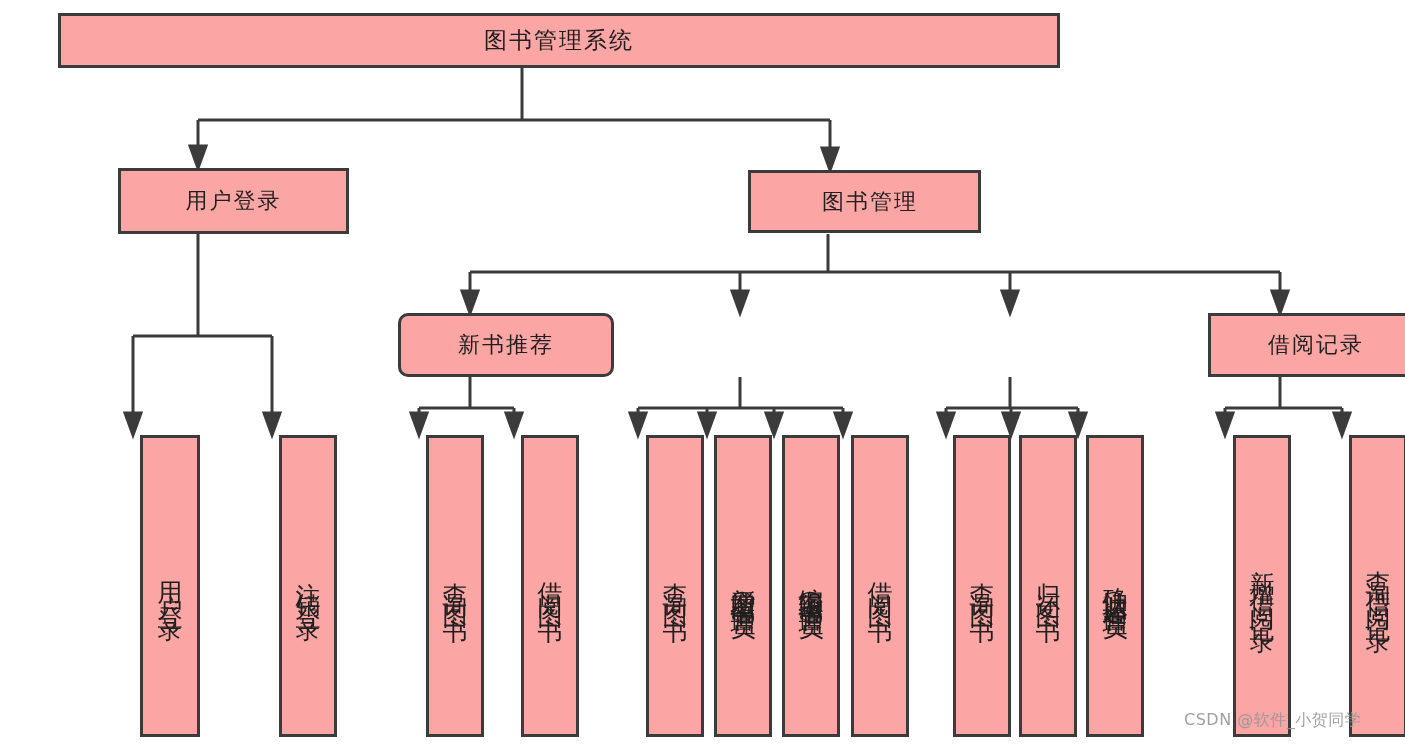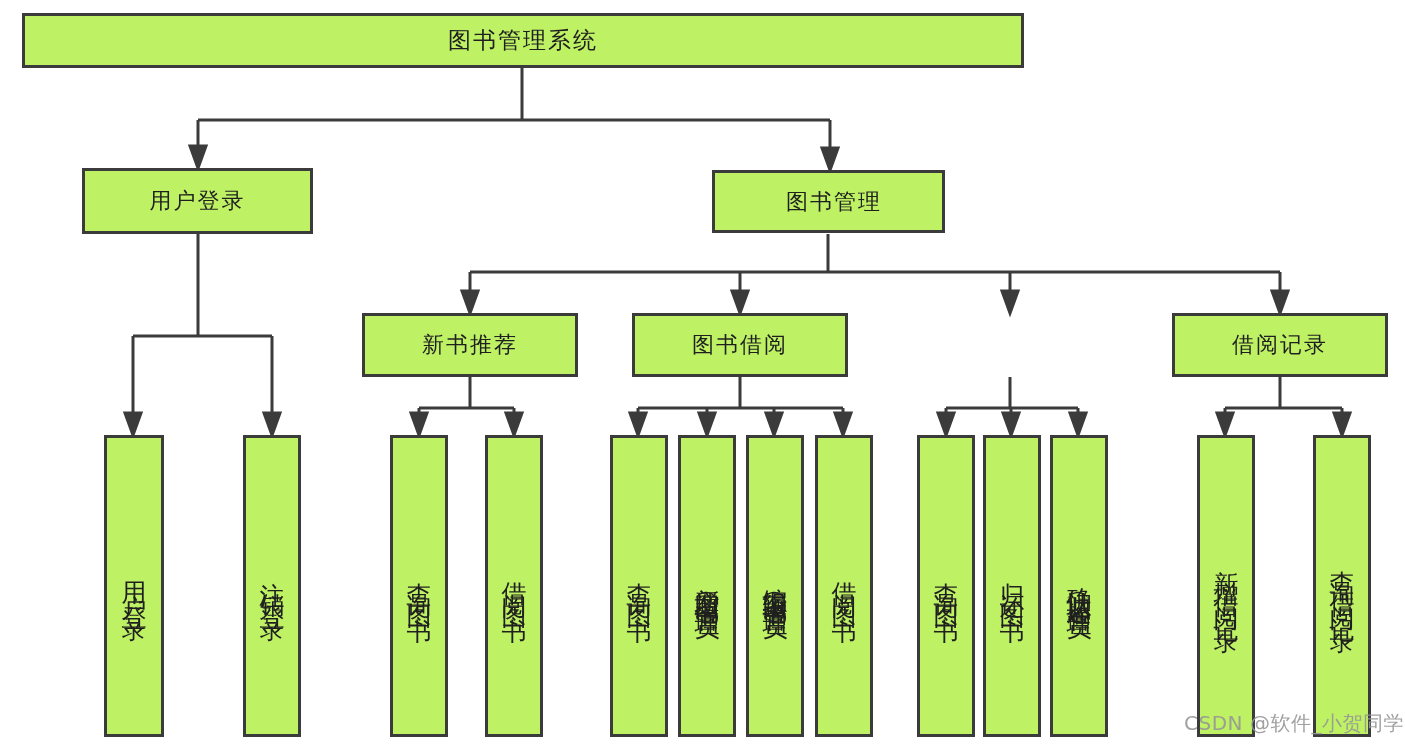--- a/index.html
+++ b/index.html
@@ -13,46 +13,47 @@
   }
   .connectors {
     position: absolute;
     left: 0; top: 0;
     z-index: 1;
   }
   .box {
     position: absolute;
     box-sizing: border-box;
     border: 3px solid #3b3b3b;
-    background: #bef264;
+    background: #fca5a5;
     display: flex;
     align-items: center;
     justify-content: center;
     color: #1f1f1f;
     z-index: 2;
+    margin-left: 36px;
   }
   .hbox {
     font-size: 22px;
     letter-spacing: 2px;
     white-space: nowrap;
   }
   .rootbox { font-size: 23px; }
   .vbox {
     writing-mode: vertical-rl;
     font-size: 25px;
     letter-spacing: 12px;
     line-height: 1;
   }
   .vbox.dense { letter-spacing: 4px; }
   .watermark {
     position: absolute;
     left: 1184px;
     top: 710px;
     z-index: 5;
-    font-size: 20px;
+    font-size: 16px;
     color: rgba(150, 150, 150, 0.9);
     white-space: nowrap;
     letter-spacing: 0.5px;
     text-align: right;
   }
 </style>
 </head>
 <body>
 
 <div class="canvas">
@@ -111,22 +112,21 @@
       <polygon points="1217,413 1233,413 1225,435"></polygon>
     <line x1="1342" y1="408" x2="1342" y2="417"></line>
       <polygon points="1334,413 1350,413 1342,435"></polygon>
   </svg>
 
   <div class="box hbox rootbox" style="left:22px; top:13px; width:1002px; height:55px;">图书管理系统</div>
 
   <div class="box hbox" style="left:82px; top:168px; width:231px; height:66px;">用户登录</div>
   <div class="box hbox" style="left:712px; top:170px; width:233px; height:63px;padding-left:11px;">图书管理</div>
 
-  <div class="box hbox" style="left:362px; top:313px; width:216px; height:64px;">新书推荐</div>
-  <div class="box hbox" style="left:632px; top:313px; width:216px; height:64px;">图书借阅</div>
+  <div class="box hbox" style="left:362px; top:313px; width:216px; height:64px;border-radius:10px;">新书推荐</div>
   <div class="box hbox" style="left:1172px; top:313px; width:216px; height:64px;">借阅记录</div>
 
   <div class="box vbox" style="left:104px; top:435px; width:60px; height:302px;">用户登录</div>
   <div class="box vbox" style="left:243px; top:435px; width:58px; height:302px;">注销登录</div>
 
   <div class="box vbox" style="left:390px; top:435px; width:58px; height:302px;">查询图书</div>
   <div class="box vbox" style="left:485px; top:435px; width:58px; height:302px;">借阅图书</div>
 
   <div class="box vbox" style="left:610px; top:435px; width:58px; height:302px;">查询图书</div>
   <div class="box vbox dense" style="left:678px; top:435px; width:58px; height:302px;">新增图书（管理员）</div>

